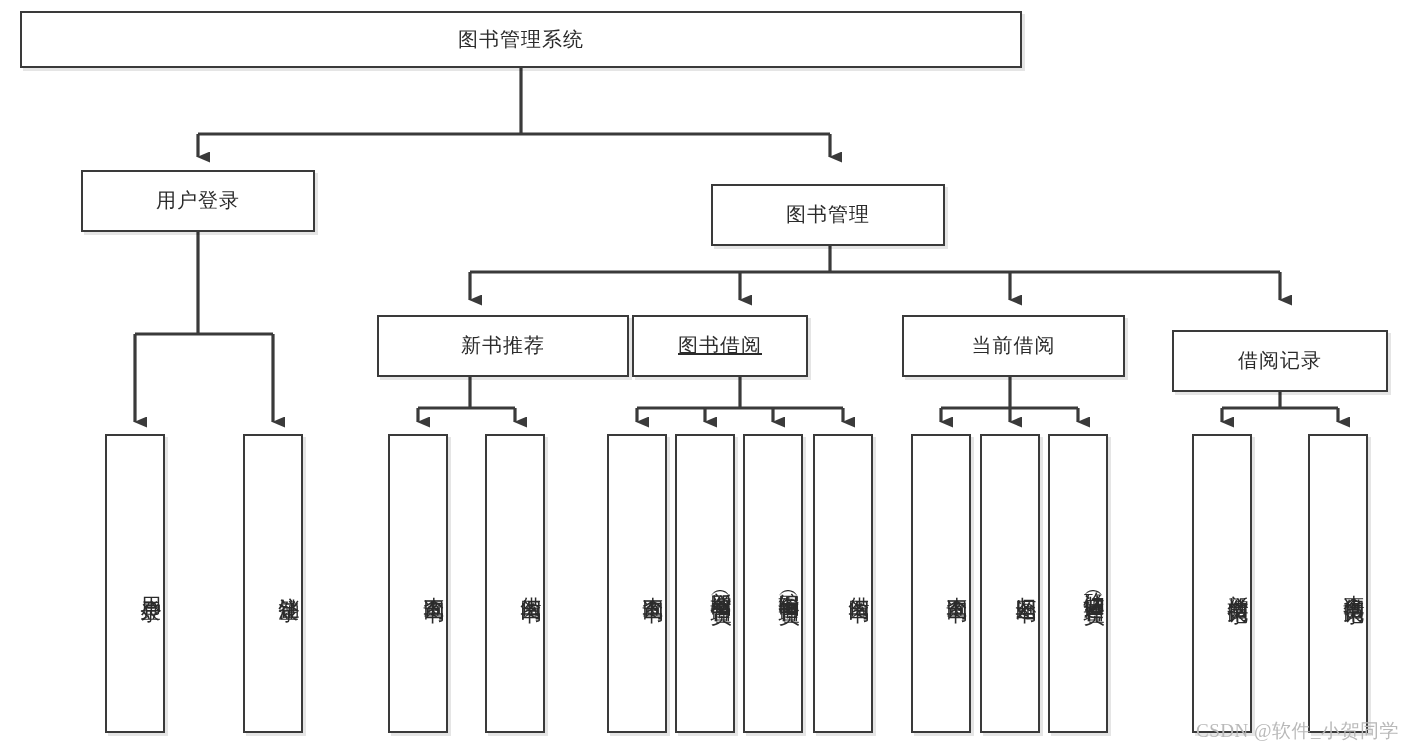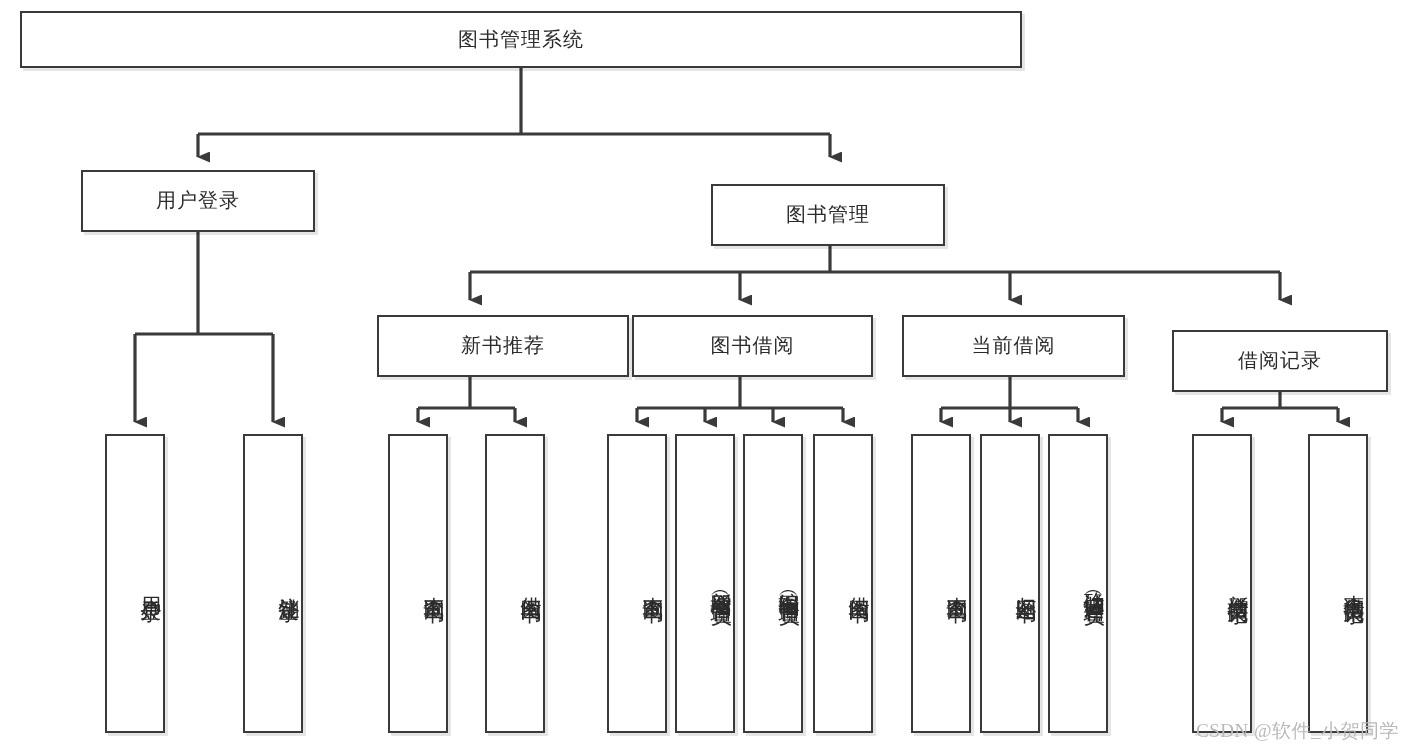--- a/index.html
+++ b/index.html
@@ -128,21 +128,21 @@
   <div class="node h" style="left:81px; top:170px; width:234px; height:62px;">
     <span>用户登录</span>
   </div>
   <div class="node h" style="left:711px; top:184px; width:234px; height:62px;">
     <span>图书管理</span>
   </div>
 
   <div class="node h" style="left:370px; top:315px; width:252px; height:62px;margin-left:7px;">
     <span>新书推荐</span>
   </div>
-  <div class="node h" style="left:632px; top:315px; width:241px; height:62px;">
+  <div class="node h" style="left:632px; top:315px; width:176px; height:62px;text-decoration:underline;">
     <span>图书借阅</span>
   </div>
   <div class="node h" style="left:902px; top:315px; width:223px; height:62px;">
     <span>当前借阅</span>
   </div>
   <div class="node h" style="left:1172px; top:330px; width:216px; height:62px;align-items:center;">
     <span>借阅记录</span>
   </div>
 
   <div class="node v" style="left:105px; top:434px; width:60px; height:299px;">

